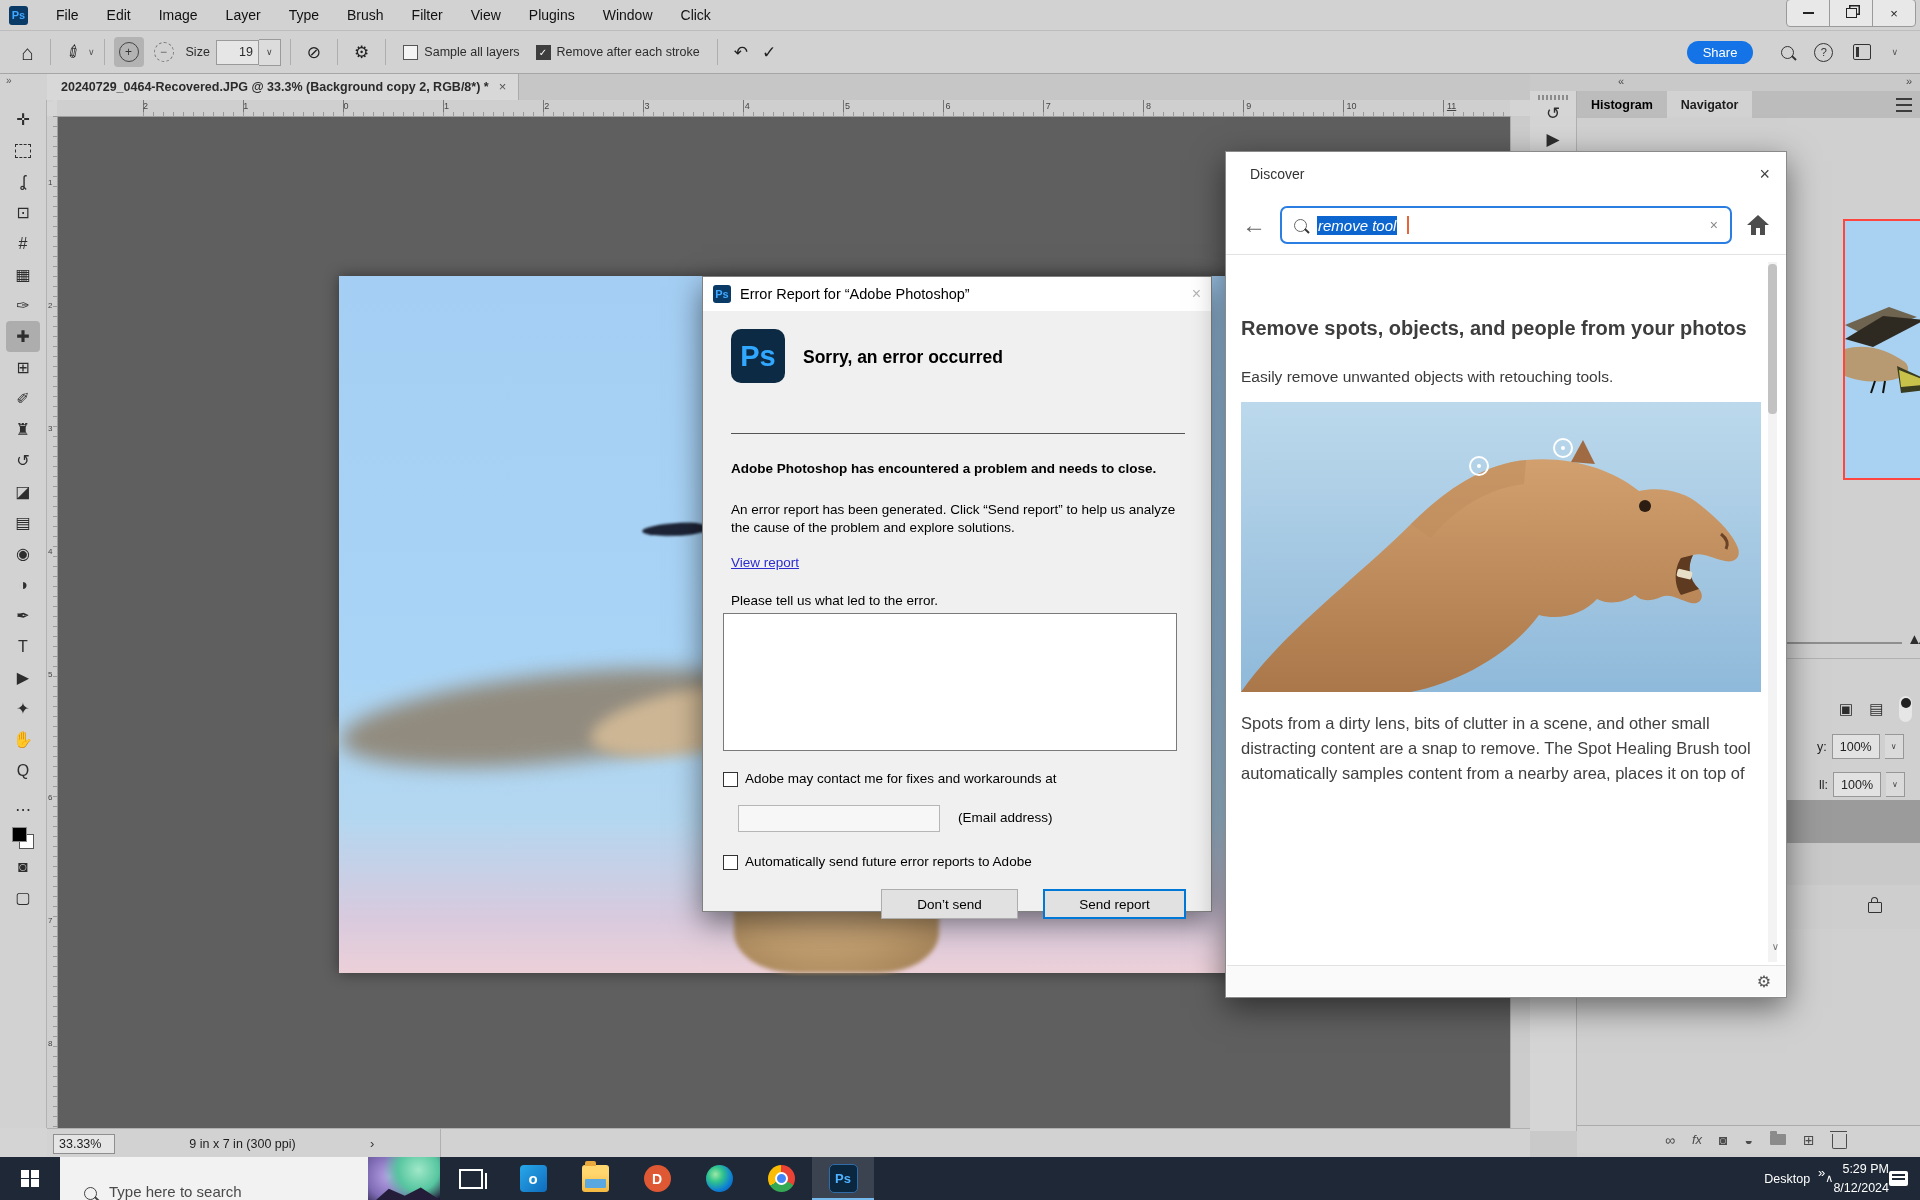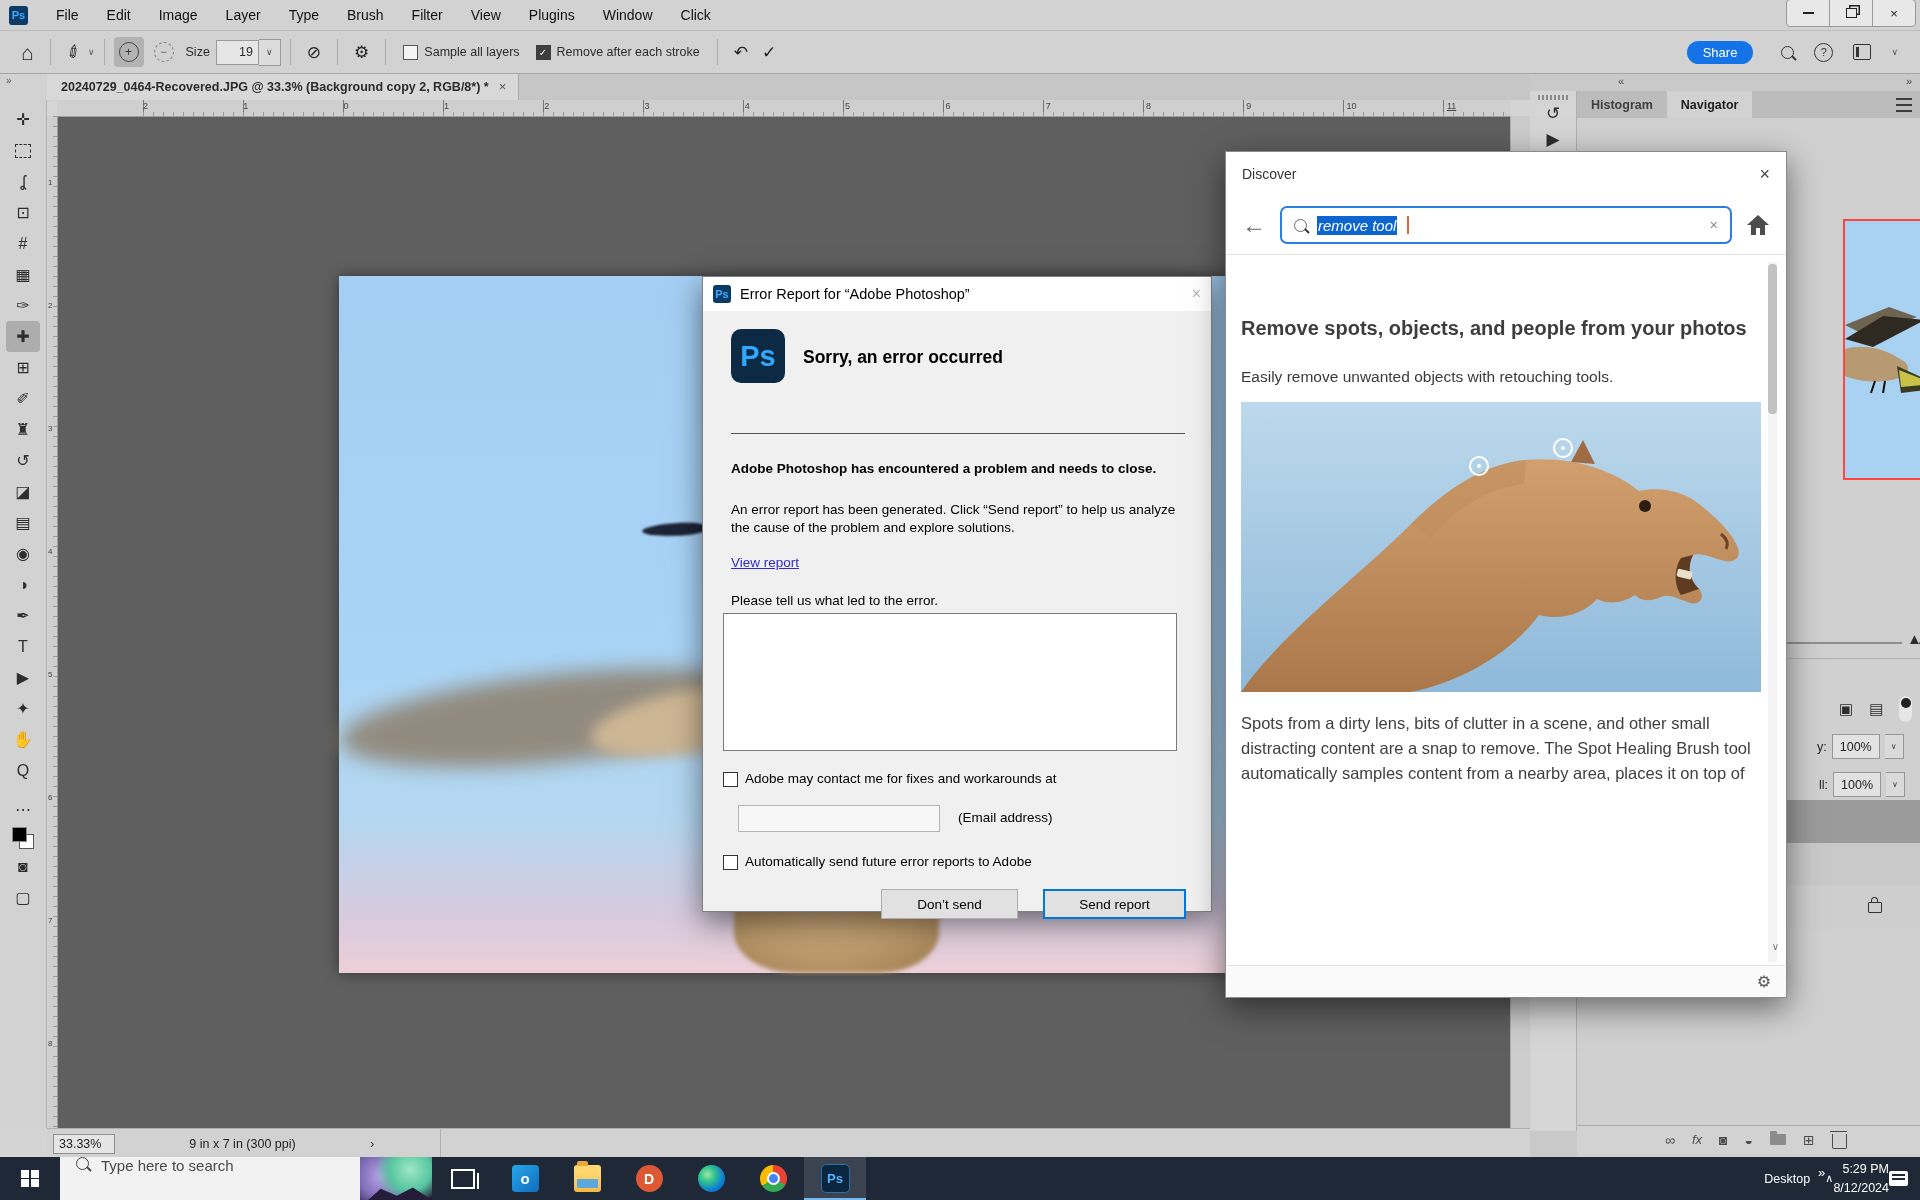--- a/index.html
+++ b/index.html
@@ -109,21 +109,21 @@
   .email-input{position:absolute;left:35px;top:494px;width:202px;height:27px;background:#f7f7f7;border:1px solid #b6b6b6;box-sizing:border-box;}
   .email-hint{position:absolute;left:255px;top:499px;}
   .dlg-btn{position:absolute;top:578px;height:30px;background:#e1e1e1;border:1px solid #adadad;
     display:flex;align-items:center;justify-content:center;box-sizing:border-box;}
   .btn-dont{left:178px;width:137px;}
   .btn-send{left:340px;width:143px;border:2px solid #0078d7;}
 
   
   .discover{left:1225px;top:151px;width:562px;height:847px;background:#fff;border:1px solid #8a8a8a;
     box-shadow:0 10px 30px rgba(0,0,0,.5);z-index:30;box-sizing:border-box;color:#3a3a3a;}
-  .disc-header{height:44px;display:flex;align-items:center;padding:0 16px;font-size:14px;color:#333;}
+  .disc-header{height:44px;display:flex;align-items:center;padding:0 16px;font-size:14px;color:#333;margin-left:8px;}
   .disc-x{margin-left:auto;font-size:18px;color:#444;}
   .disc-searchrow{height:58px;display:flex;align-items:center;gap:14px;padding:0 16px;}
   .back-arrow{font-size:24px;color:#666;}
   .search-pill{flex:1;height:38px;border:2px solid #2a7de1;border-radius:7px;display:flex;align-items:center;
     gap:10px;padding:0 12px;box-sizing:border-box;}
   .search-sel{font-style:italic;font-size:15px;background:#0d66d0;color:#fff;padding:1px 1px;}
   .search-caret{width:2px;height:18px;background:#e8653a;}
   .search-clear{margin-left:auto;color:#888;font-size:14px;}
   .disc-home svg{display:block;}
   .disc-divider{border-top:1px solid #e3e3e3;}
@@ -143,21 +143,21 @@
 
   
   .dock{left:1530px;top:73px;width:390px;height:1084px;background:#c9c9c9;z-index:5;}
   .dock-header{position:absolute;left:0;top:2px;width:390px;height:16px;color:#4a4a4a;font-size:11px;}
   .dock-collapse-l{position:absolute;left:88px;top:0;}
   .dock-collapse-r{position:absolute;right:8px;top:0;}
   .dock-strip{position:absolute;left:0;top:18px;width:46px;height:1040px;background:#d5d5d5;border-right:1px solid #b0b0b0;}
   .strip-dashes{margin:4px auto 0;width:30px;height:5px;background:repeating-linear-gradient(90deg,#8c8c8c 0 2px,transparent 2px 4px);}
   .strip-icon{width:46px;height:26px;display:flex;align-items:center;justify-content:center;font-size:17px;color:#2d2d2d;}
   .dock-tabs{position:absolute;left:47px;top:18px;width:343px;height:27px;background:#bcbcbc;display:flex;}
-  .dock-tab{padding:0 14px;display:flex;align-items:center;font-size:12.5px;font-weight:bold;color:#404040;}
+  .dock-tab{padding:0 14px;display:flex;align-items:center;font-size:12.5px;font-weight:bold;color:#000000;}
   .dock-tab.active{background:#d2d2d2;color:#1c1c1c;}
   .dock-tab-menu{margin-left:auto;align-self:center;margin-right:8px;color:#3c3c3c;font-size:13px;letter-spacing:0;}
   .hamb{display:block;width:16px;height:10px;border-top:2px solid #3c3c3c;border-bottom:2px solid #3c3c3c;background:linear-gradient(#3c3c3c,#3c3c3c) center/16px 2px no-repeat;}
   .nav-panel{position:absolute;left:47px;top:45px;width:343px;height:1039px;background:#d0d0d0;}
   .nav-thumb{position:absolute;left:266px;top:101px;width:110px;height:257px;border:2px solid #ff4540;box-sizing:content-box;background:#a9d2f2;}
   .nav-thumb svg{display:block;}
   .nav-slider{position:absolute;left:210px;top:524px;width:115px;height:2px;background:#8f8f8f;}
   .nav-mountain{position:absolute;left:330px;top:512px;font-size:15px;color:#2e2e2e;letter-spacing:-6px;}
   .nav-div{position:absolute;left:0;top:540px;width:343px;border-top:1px solid #b2b2b2;}
   .props-icons{position:absolute;left:262px;top:578px;display:flex;gap:16px;font-size:15px;color:#2d2d2d;align-items:center;}
@@ -186,21 +186,21 @@
     padding-left:5px;margin-left:6px;box-sizing:border-box;}
   .doc-info{width:255px;text-align:center;}
   .sb-chev{color:#333;font-size:13px;}
   .sb-divider{width:1px;height:29px;background:#b0b0b0;margin-left:66px;}
 
   
   .taskbar{left:0;top:1157px;width:1920px;height:43px;background:#1e2836;display:flex;align-items:stretch;z-index:60;color:#fff;}
   .tb-start{width:60px;display:flex;align-items:center;justify-content:center;}
   .win-logo{display:grid;grid-template-columns:8px 8px;grid-template-rows:8px 8px;gap:1.5px;}
   .win-logo span{background:#fff;}
-  .tb-search{width:356px;background:#f2f2f2;display:flex;align-items:flex-start;gap:12px;padding-left:16px;position:relative;overflow:hidden;}
+  .tb-search{width:356px;background:#f2f2f2;display:flex;align-items:flex-end;gap:12px;padding-left:24px;position:relative;overflow:hidden;}
   .tb-search .mag{border-color:#444;}
   .tb-search .mag::after{background:#444;}
   .tb-search-text{color:#4a4a4a;font-size:15px;}
   .tb-weather{position:absolute;right:0;top:0;width:72px;height:43px;
     background:radial-gradient(circle at 70% 30%,#9fe8c8 0%,#57c6a0 35%,transparent 60%),
                radial-gradient(circle at 30% 45%,#b9a6e8 0%,#7e6bb5 40%,transparent 70%),
                linear-gradient(180deg,#5a4a78 0%,#2e2547 60%,#1d1833 100%);}
   .tb-weather::after{content:"";position:absolute;left:8px;bottom:0;width:64px;height:14px;background:#241d3a;
     clip-path:polygon(0 100%,20% 20%,45% 70%,70% 10%,100% 100%);}
   .tb-app{width:62px;display:flex;align-items:center;justify-content:center;}

